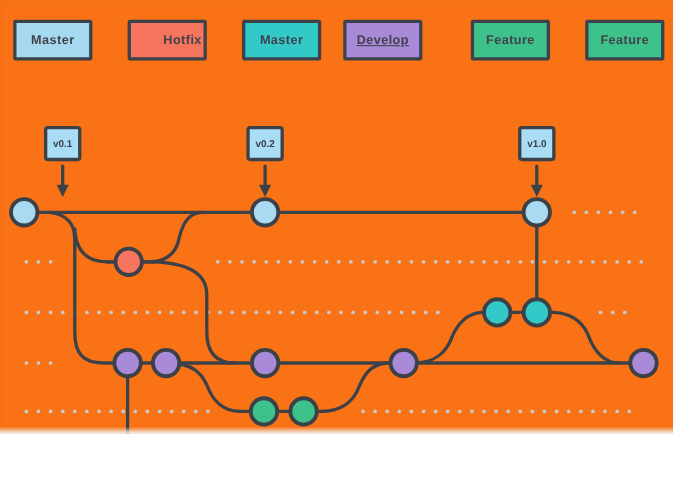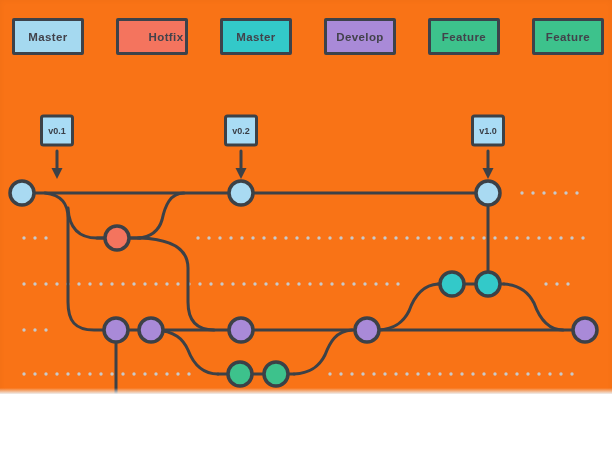--- a/index.html
+++ b/index.html
@@ -28,21 +28,21 @@
   <div id="legend">
       <div class="legend-box" style="left: 12px; background: rgb(165, 217, 240);">
         <span>Master</span>
       </div>
       <div class="legend-box" style="left: 116px; background: rgb(244, 116, 94); padding-left: 28px;">
         <span>Hotfix</span>
       </div>
       <div class="legend-box" style="left: 220px; background: rgb(51, 201, 201);">
         <span>Master</span>
       </div>
-      <div class="legend-box" style="left: 324px; background: rgb(169, 138, 216);">
+      <div class="legend-box" style="left: 312px; background: rgb(169, 138, 216); text-decoration: underline;">
         <span>Develop</span>
       </div>
       <div class="legend-box" style="left: 428px; background: rgb(61, 194, 140);">
         <span>Feature</span>
       </div>
       <div class="legend-box" style="left: 532px; background: rgb(61, 194, 140);">
         <span>Feature</span>
       </div>
     </div>
   <svg id="graph" width="612" height="452" viewBox="0 0 612 452">

